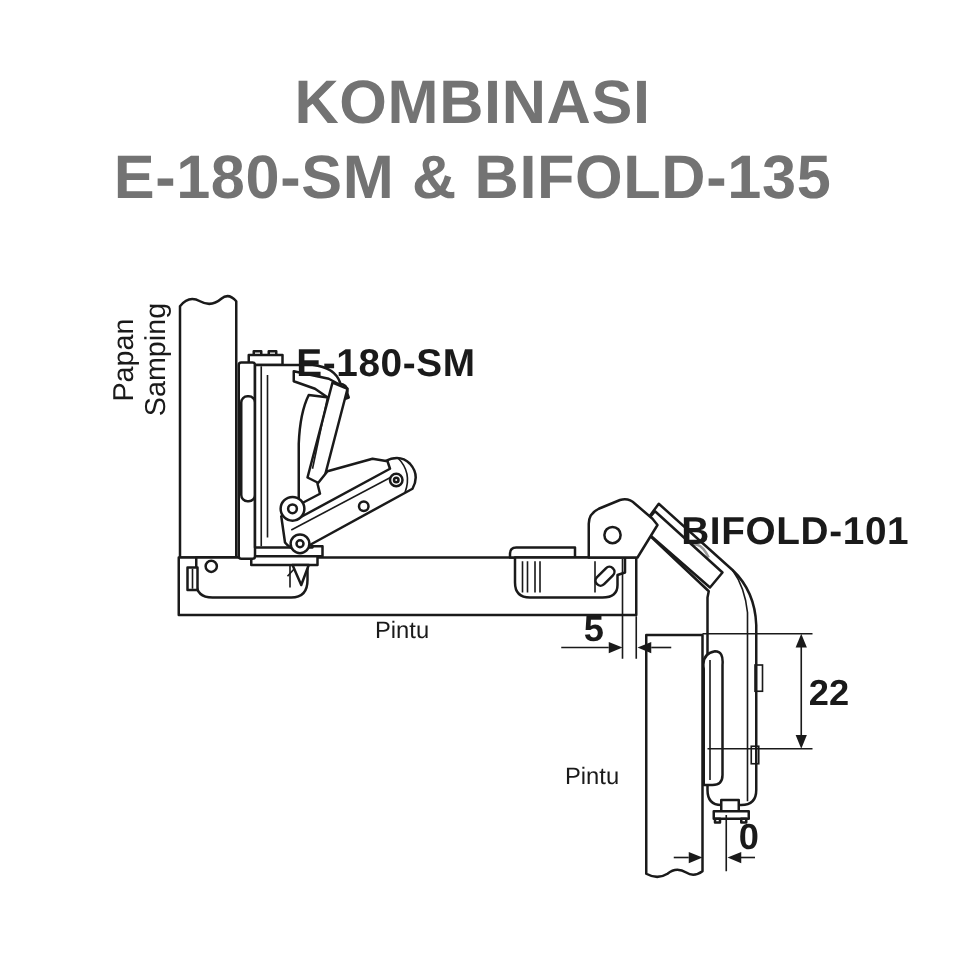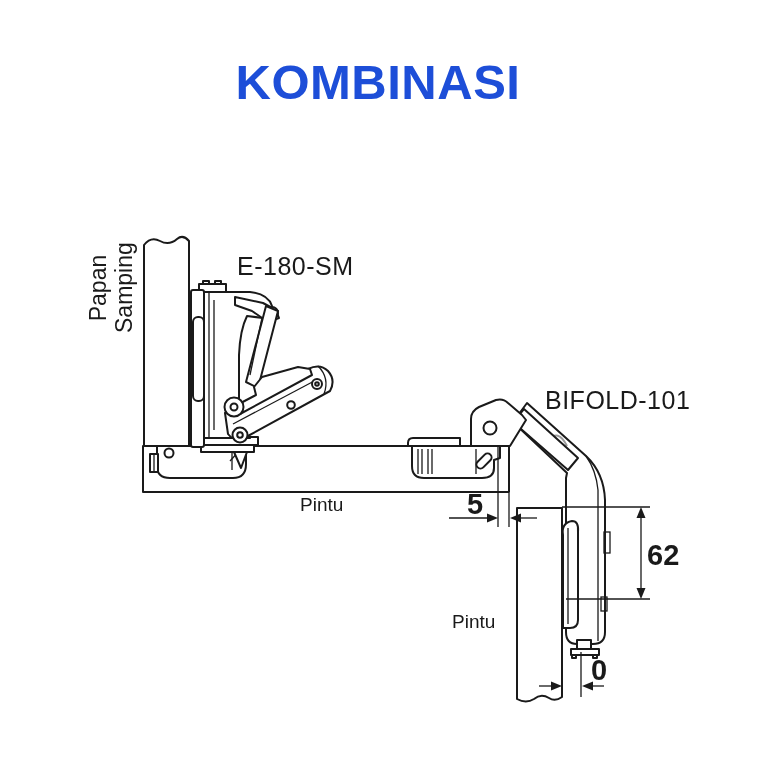--- a/index.html
+++ b/index.html
@@ -3,24 +3,24 @@
 <meta charset="utf-8">
 <style>
   html,body{margin:0;padding:0;}
   body{
     width:768px;height:768px;position:relative;background:#ffffff;
     font-family:"Liberation Sans","DejaVu Sans",sans-serif;color:#111;
     overflow:hidden;
   }
   .title{
     position:absolute;left:0;top:52px;width:756px;text-align:center;
-    font-weight:bold;font-size:49px;line-height:60px;letter-spacing:0.5px;color:#1d4ed8;
+    font-weight:bold;font-size:49px;line-height:60px;letter-spacing:0.5px;color:#737373;
   }
   .lbl{position:absolute;white-space:nowrap;color:#1a1a1a;}
-  .lbl-bold{font-weight:normal;font-size:25px;letter-spacing:0.5px;}
+  .lbl-bold{font-weight:bold;font-size:31px;letter-spacing:0.5px;margin-top:21px;}
   .lbl-med{font-weight:500;font-size:19px;}
   .lbl-dim{font-weight:bold;font-size:29px;}
   #papan-label{
     left:66px;top:262px;width:90px;height:52px;transform:rotate(-90deg);
     text-align:center;font-size:23px;font-weight:500;line-height:26px;white-space:normal;
   }
   #e180-label{left:237px;top:252px;}
   #bifold-label{left:545px;top:386px;}
   #pintu-left{left:300px;top:494px;}
   #pintu-right{left:452px;top:611px;}
@@ -31,20 +31,21 @@
   .ln{stroke:#1a1a1a;stroke-width:2;fill:#ffffff;stroke-linejoin:round;stroke-linecap:round;}
   .thin{stroke:#1a1a1a;stroke-width:1.3;fill:none;}
   .soft{stroke:#9a9a9a;stroke-width:2;fill:none;}
   .arrow{fill:#1a1a1a;stroke:none;}
 </style>
 </head>
 <body>
 
 <div class="title">
   <div>KOMBINASI</div>
+  <div>E-180-SM &amp; BIFOLD-135</div>
 </div>
 
 <svg width="768" height="768" viewBox="0 0 768 768">
 
   <g>
     <path class="ln" d="M144,245 Q151,236 160,241 Q169,246 177,239 Q183,234 189,241 L189,446 L144,446 Z" fill="#b5b5b5"></path>
   </g>
 
   <g>
     <path class="ln" d="M143,446 L509,446 L509,492 L143,492 Z" fill="#b5b5b5"></path>
@@ -156,14 +157,14 @@
     <polygon class="arrow" points="582,686 593,681.5 593,690.5"></polygon>
   </g>
 </svg>
 
 <div class="lbl" id="papan-label">Papan Samping</div>
 <div class="lbl lbl-bold" id="e180-label">E-180-SM</div>
 <div class="lbl lbl-bold" id="bifold-label">BIFOLD-101</div>
 <div class="lbl lbl-med" id="pintu-left">Pintu</div>
 <div class="lbl lbl-med" id="pintu-right">Pintu</div>
 <div class="lbl lbl-dim" id="dim5">5</div>
-<div class="lbl lbl-dim" id="dim37">62</div>
+<div class="lbl lbl-dim" id="dim37">22</div>
 <div class="lbl lbl-dim" id="dim0">0</div>
 
 </body></html>

